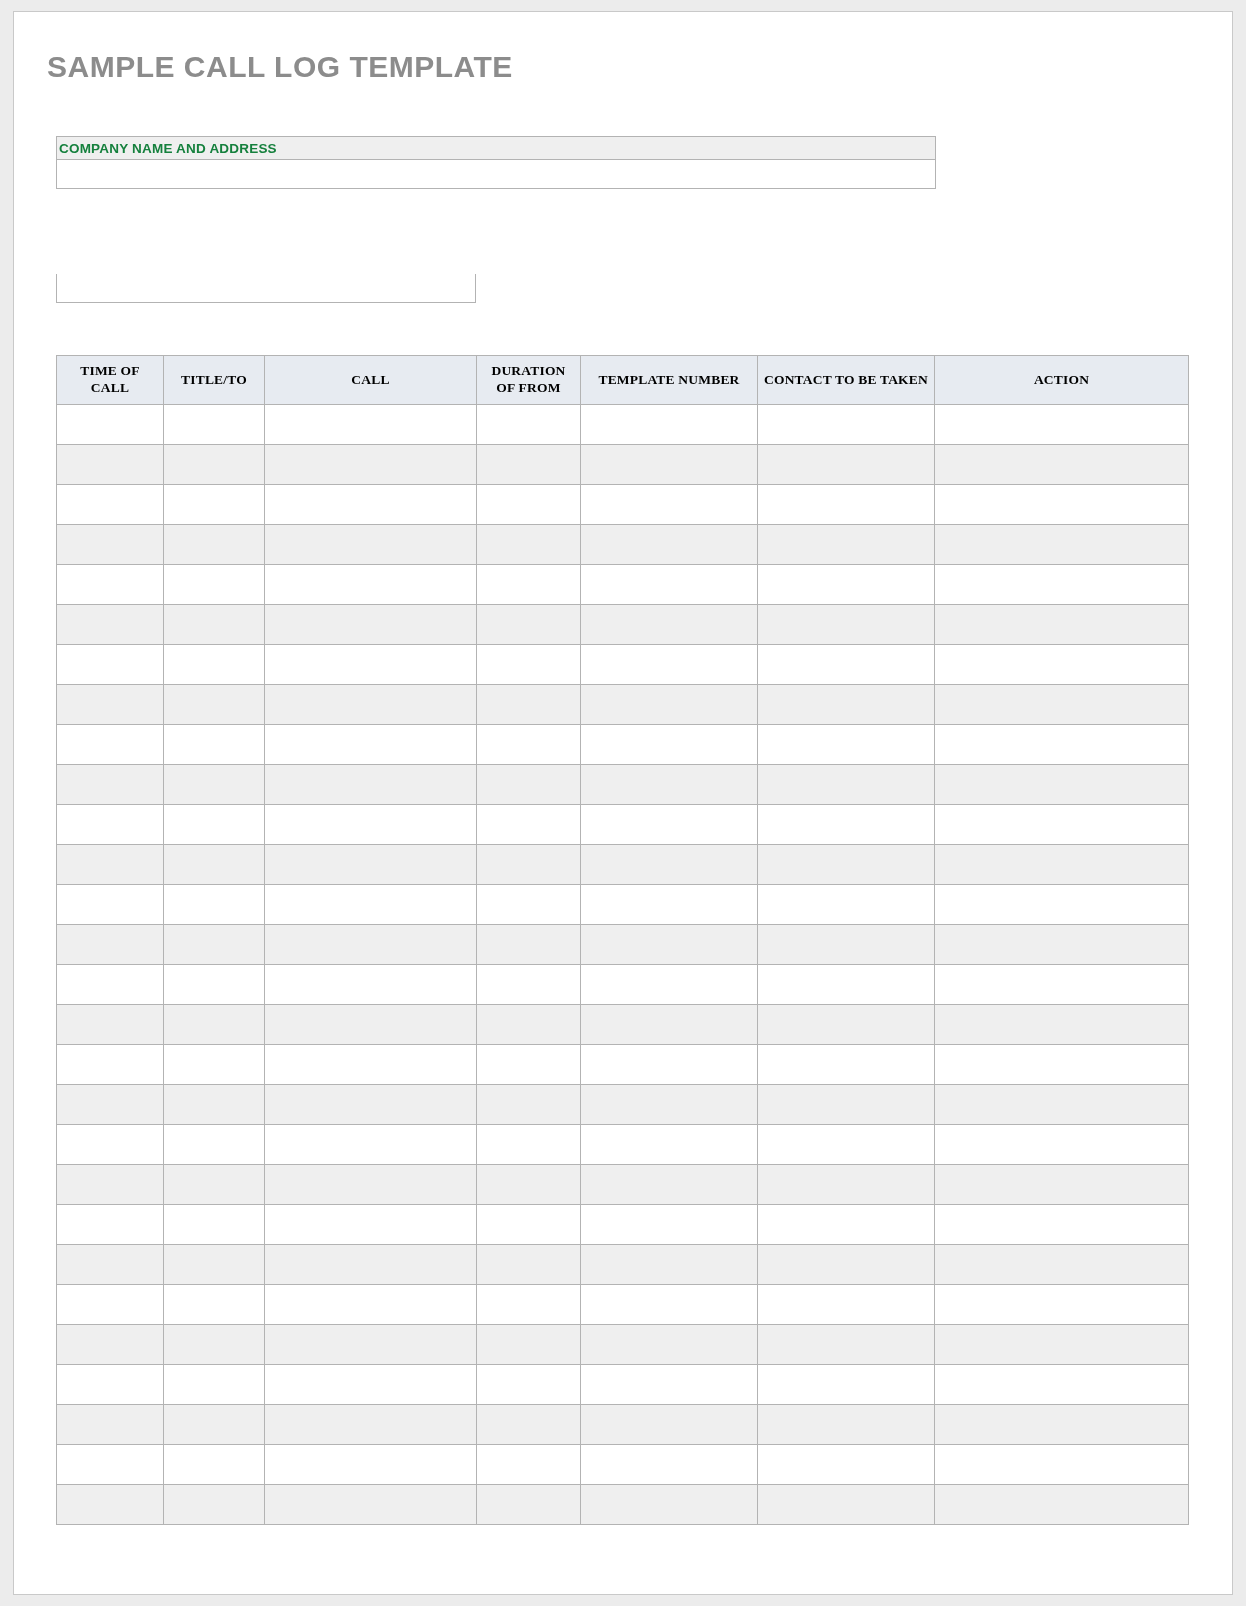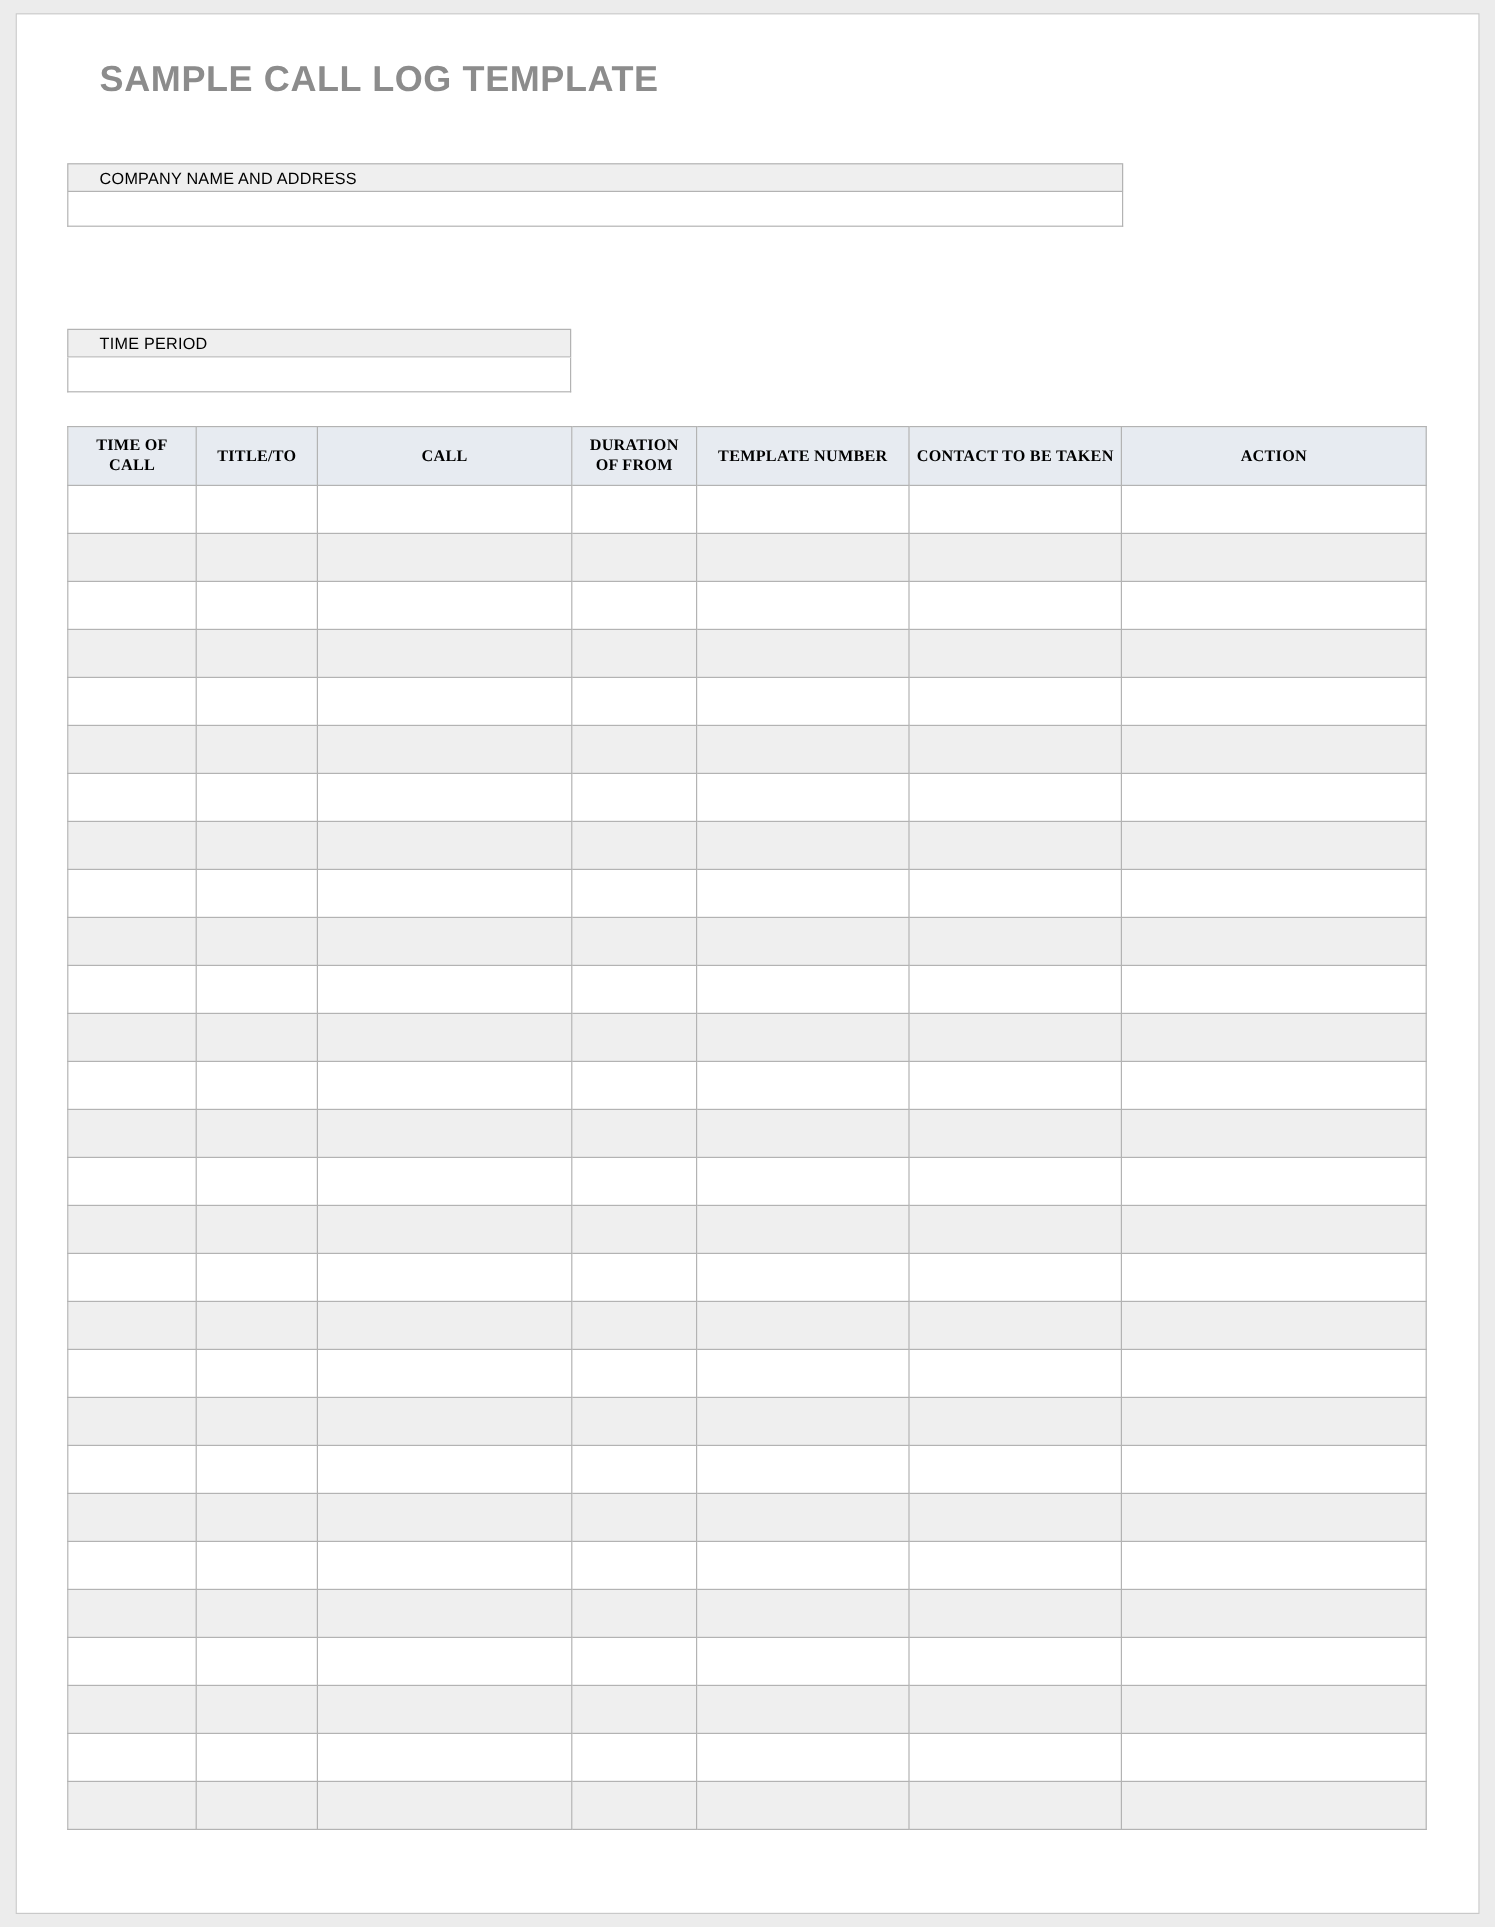--- a/index.html
+++ b/index.html
@@ -27,40 +27,39 @@
 
   .page-title {
     position: absolute;
     left: 33px;
     top: 38px;
     font-size: 30px;
     font-weight: bold;
     letter-spacing: 0.5px;
     color: #8c8c8c;
     white-space: nowrap;
-    margin-left: 36px;
   }
 
   
   .field {
     position: absolute;
     box-sizing: border-box;
   }
   .field-label {
     box-sizing: border-box;
     height: 24px;
     background: #efefef;
     border: 1px solid #b3b3b3;
     display: flex;
     align-items: center;
-    padding-left: 26px;
+    padding-left: 2px;
     font-size: 13.5px;
-    font-weight: normal;
+    font-weight: bold;
     letter-spacing: 0.2px;
-    color: #000000;
+    color: #15803d;
   }
   .field-input {
     box-sizing: border-box;
     height: 29px;
     background: #ffffff;
     border: 1px solid #b3b3b3;
     border-top: none;
     padding-left: 14px;
     font-size: 13.5px;
     color: #000;
@@ -117,21 +116,20 @@
 
   <div class="page-title">SAMPLE CALL LOG TEMPLATE</div>
 
   <div class="field" id="field-company">
     <div class="field-label">COMPANY NAME AND ADDRESS</div>
     <div class="field-input"></div>
   </div>
 
 
   <div class="field" id="field-period">
-    <div class="field-label">TIME PERIOD</div>
     <div class="field-input"></div>
   </div>
 
   <table class="log-table">
     <colgroup>
       <col class="c-time">
         <col class="c-fromto">
         <col class="c-name">
       <col class="c-duration">
         <col class="c-contact">

